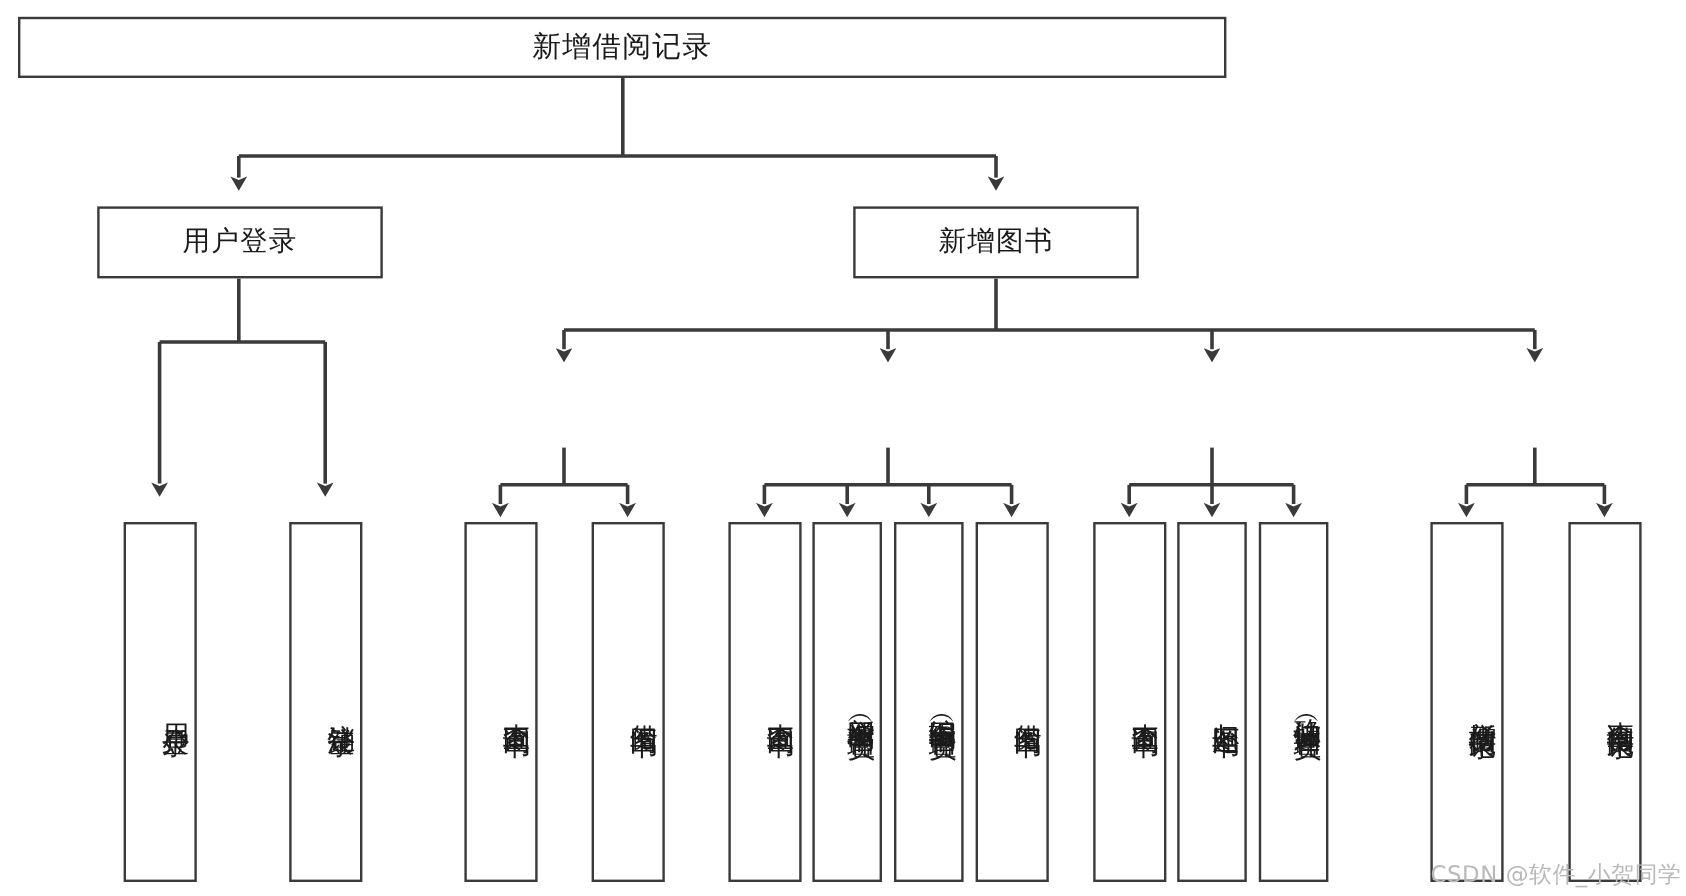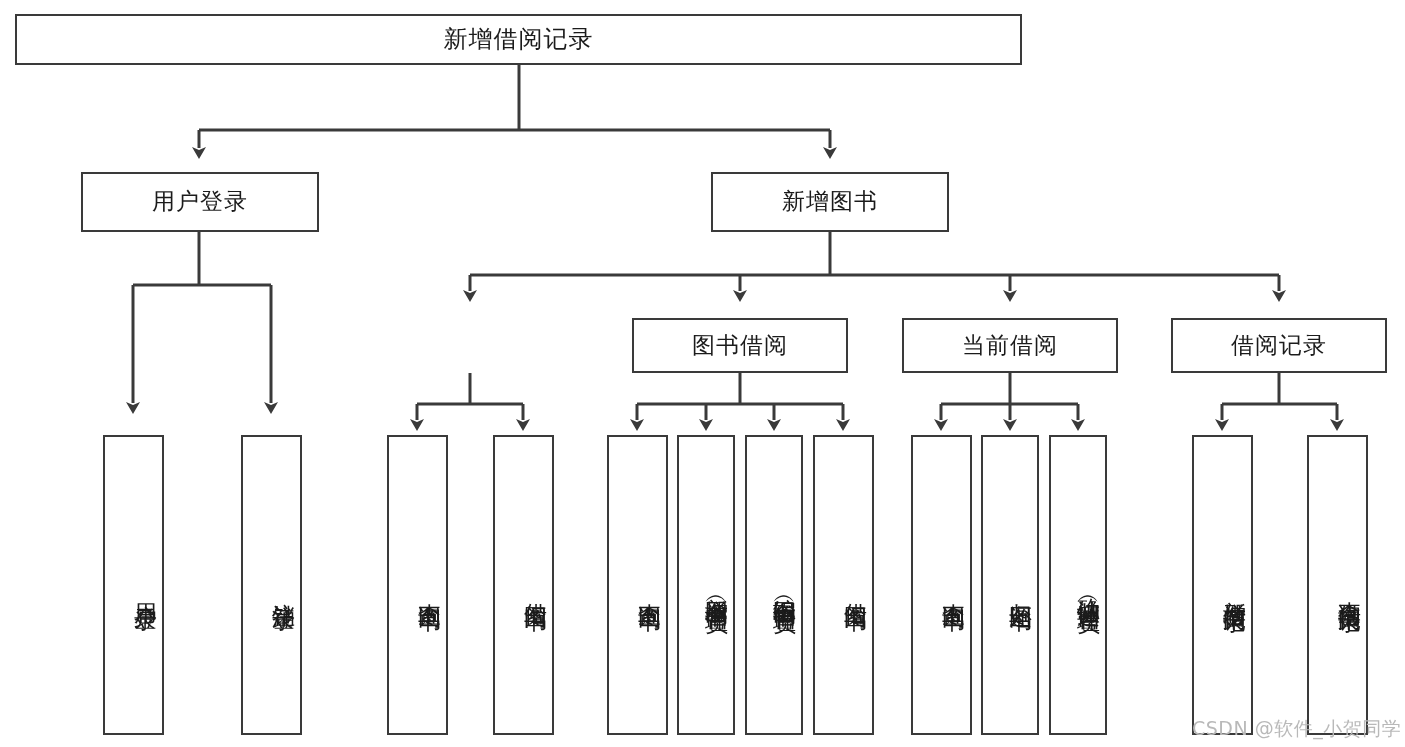--- a/index.html
+++ b/index.html
@@ -125,31 +125,22 @@
 
   <div class="node horiz" style="left:81px; top:172px; width:238px; height:60px;">
     <span>用户登录</span>
   </div>
 
   <div class="node horiz" style="left:711px; top:172px; width:238px; height:60px;">
     <span>新增图书</span>
   </div>
 
 
-  <div class="node horiz" style="left:632px; top:318px; width:216px; height:55px;">
-    <span>图书借阅</span>
-  </div>
 
-  <div class="node horiz" style="left:902px; top:318px; width:216px; height:55px;">
-    <span>当前借阅</span>
-  </div>
 
-  <div class="node horiz" style="left:1171px; top:318px; width:216px; height:55px;">
-    <span>借阅记录</span>
-  </div>
 
   <div class="node vert" style="left:103px; top:435px; width:61px; height:300px;">
     <span>用户登录</span>
   </div>
 
   <div class="node vert" style="left:241px; top:435px; width:61px; height:300px;">
     <span>注销登录</span>
   </div>
 
   <div class="node vert" style="left:387px; top:435px; width:61px; height:300px;">

